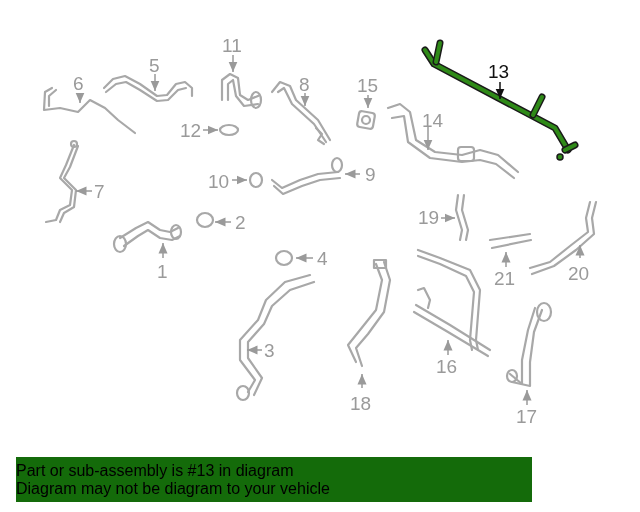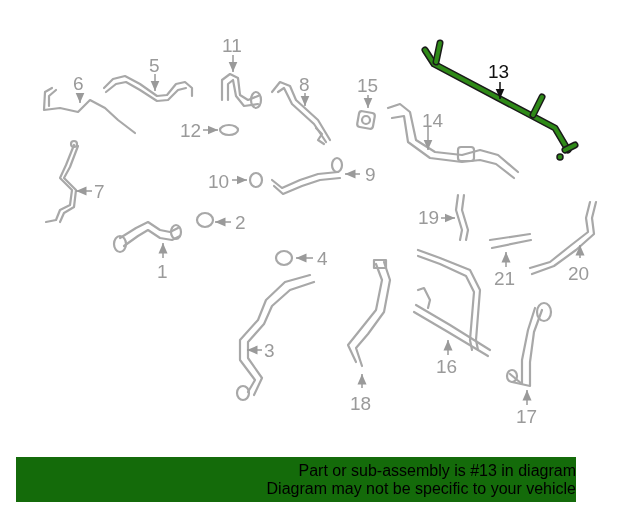--- a/index.html
+++ b/index.html
@@ -5,22 +5,22 @@
   html, body { margin:0; padding:0; background:#ffffff; }
   body { width:640px; height:512px; position:relative; overflow:hidden; font-family:"Liberation Sans", sans-serif; }
   #diagram { position:absolute; left:0; top:0; width:640px; height:456px; }
   .lbl { font-family:"Liberation Sans", sans-serif; font-size:19px; fill:#9a9a9a; }
   .lbl-hl { font-family:"Liberation Sans", sans-serif; font-size:19px; fill:#111111; }
   .part { fill:none; stroke:#a8a8a8; stroke-width:2.2; stroke-linecap:round; stroke-linejoin:round; }
   .arrow { stroke:#9a9a9a; stroke-width:1.5; fill:none; }
   .ahead { fill:#9a9a9a; }
   .hl-outer { fill:none; stroke:#1a1a1a; stroke-width:7; stroke-linecap:round; stroke-linejoin:round; }
   .hl-inner { fill:none; stroke:#2f8a18; stroke-width:4; stroke-linecap:round; stroke-linejoin:round; }
-  #banner { position:absolute; left:16px; top:457px; width:560px; height:45px; background:#146b0a;
-            display:flex; flex-direction:column; align-items:flex-end; justify-content:center; }
+  #banner { position:absolute; left:16px; top:457px; width:516px; height:45px; background:#146b0a;
+            display:flex; flex-direction:column; align-items:flex-start; justify-content:center; }
   #banner span { color:#000000; font-size:16px; line-height:18px; font-family:"Liberation Sans", sans-serif; }
 </style>
 </head>
 <body>
 
 <svg id="diagram" viewBox="0 0 640 456" xmlns="http://www.w3.org/2000/svg">
   <defs>
     <marker id="ah" markerWidth="8" markerHeight="8" refX="7" refY="4" orient="auto">
       <path d="M0,1 L7,4 L0,7 Z" class="ahead"></path>
     </marker>
@@ -191,14 +191,14 @@
     <path class="part" d="M124,246 L138,236 L148,230 L160,238 L172,240 L180,236"></path>
     <ellipse class="part" cx="120" cy="244" rx="6" ry="8"></ellipse>
     <ellipse class="part" cx="176" cy="232" rx="5" ry="7"></ellipse>
     <path class="arrow" d="M163,258 L163,243" marker-end="url(#ah)"></path>
     <text class="lbl" x="157" y="278">1</text>
   </g>
 </svg>
 
 <div id="banner">
   <span>Part or sub-assembly is #13 in diagram</span>
-  <span>Diagram may not be specific to your vehicle</span>
+  <span>Diagram may not be diagram to your vehicle</span>
 </div>
 
 </body></html>

